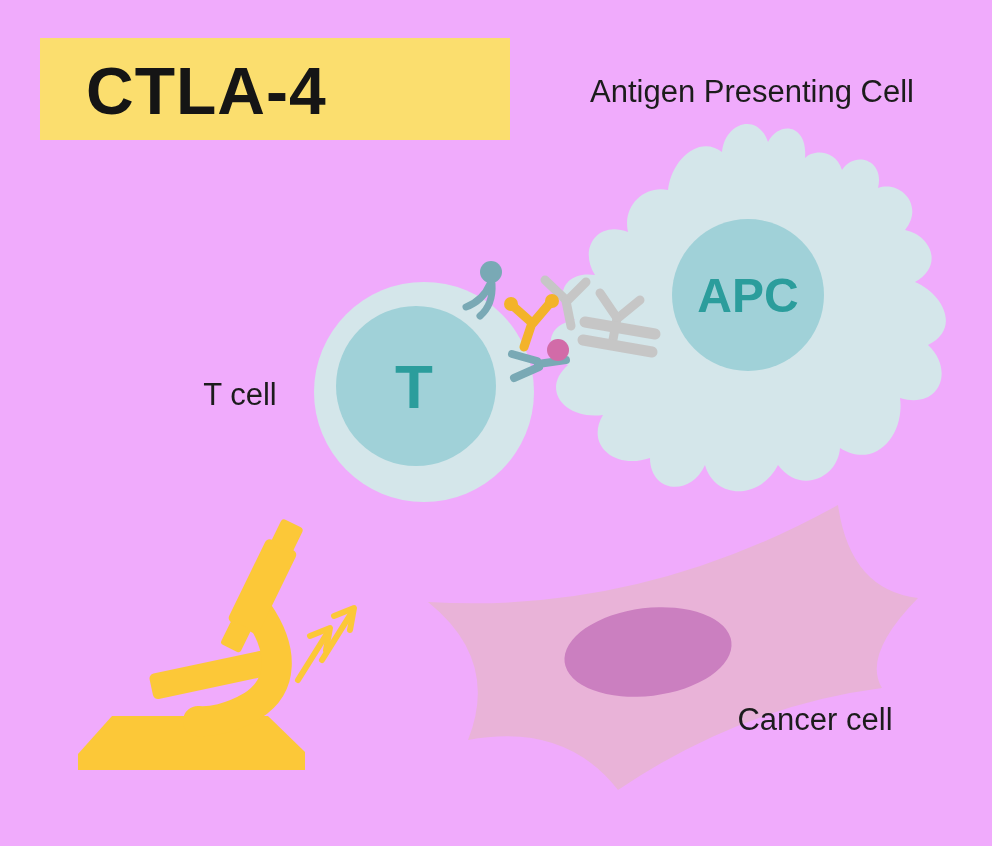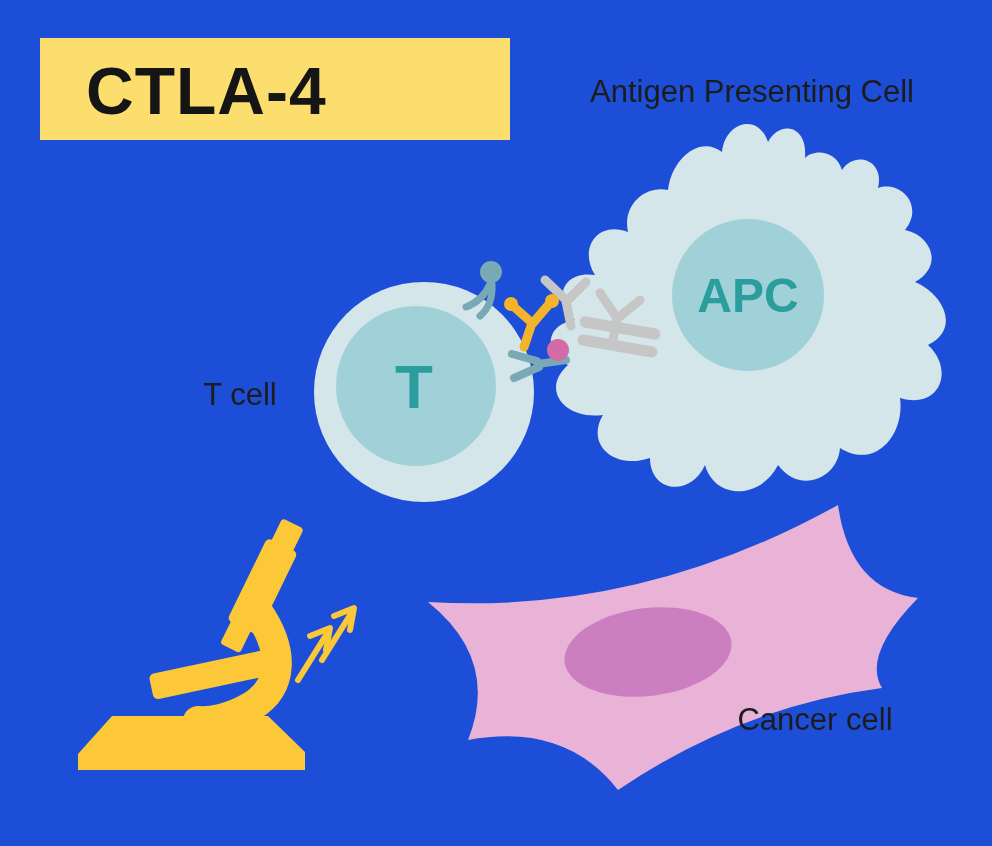--- a/index.html
+++ b/index.html
@@ -5,21 +5,21 @@
   html, body {
     margin: 0;
     padding: 0;
     background: #ffffff;
     font-family: "Liberation Sans", sans-serif;
   }
   .canvas {
     position: relative;
     width: 992px;
     height: 846px;
-    background: #1d4ed8;
+    background: #f0abfc;
     overflow: hidden;
   }
   svg { display: block; }
   .title-text {
     font-family: "Liberation Sans", sans-serif;
     font-size: 66px;
     font-weight: 600;
     fill: #151515;
     letter-spacing: 1px;
   }

